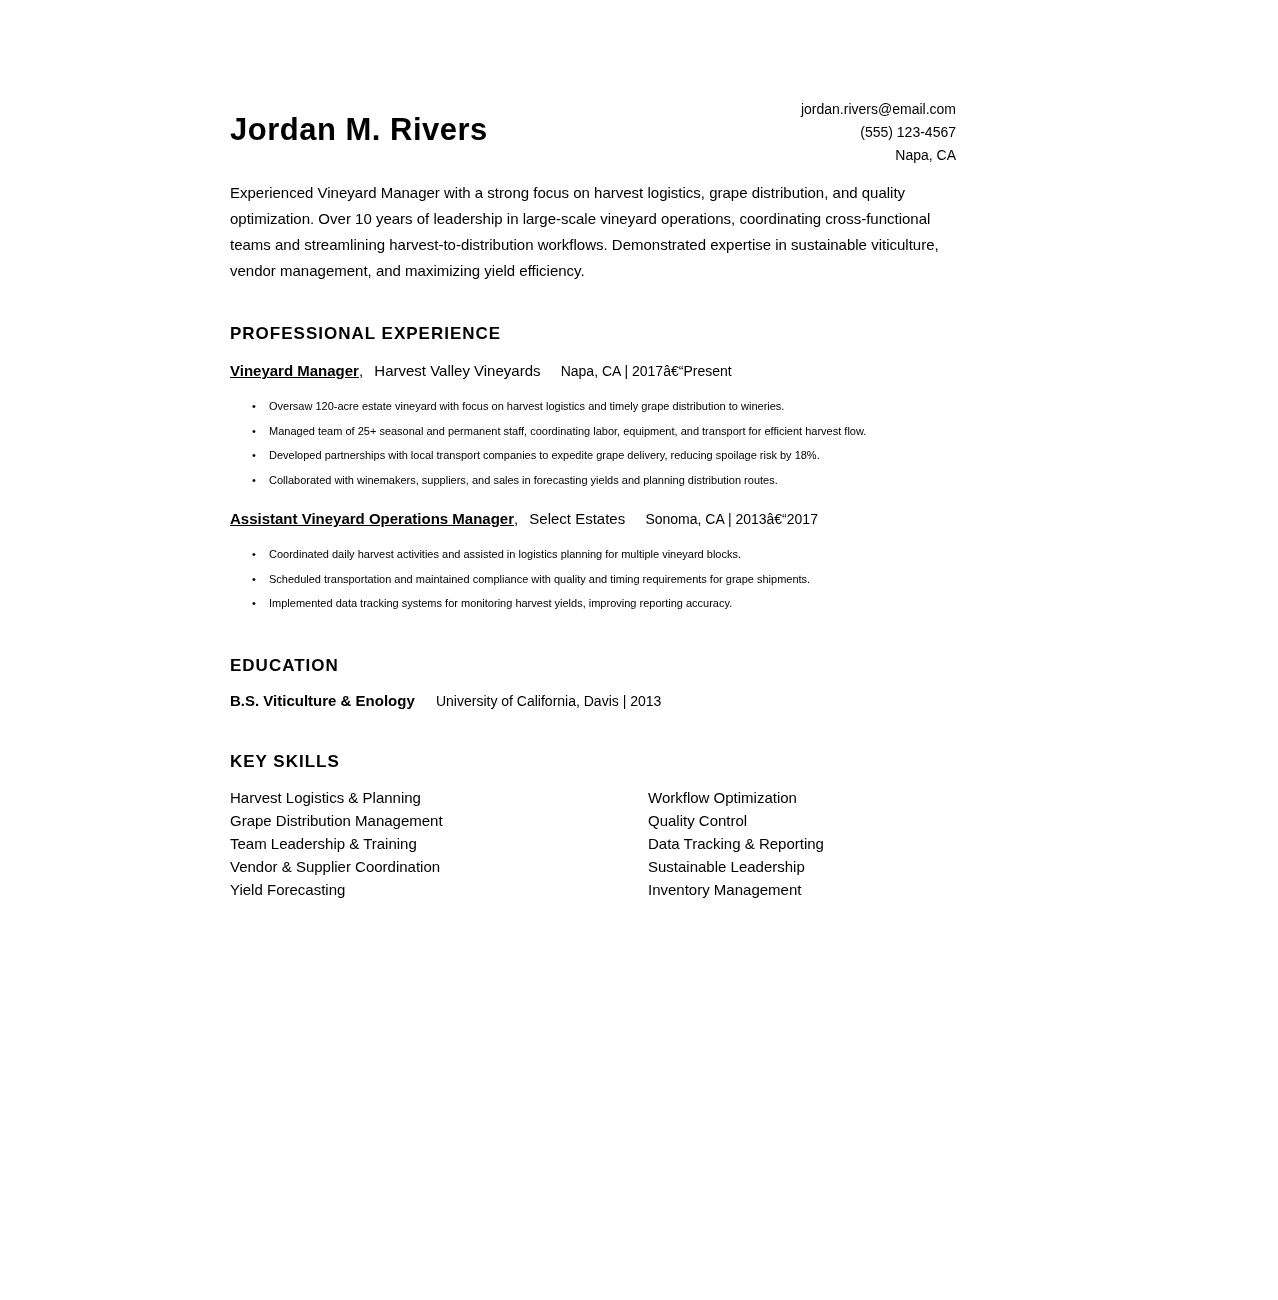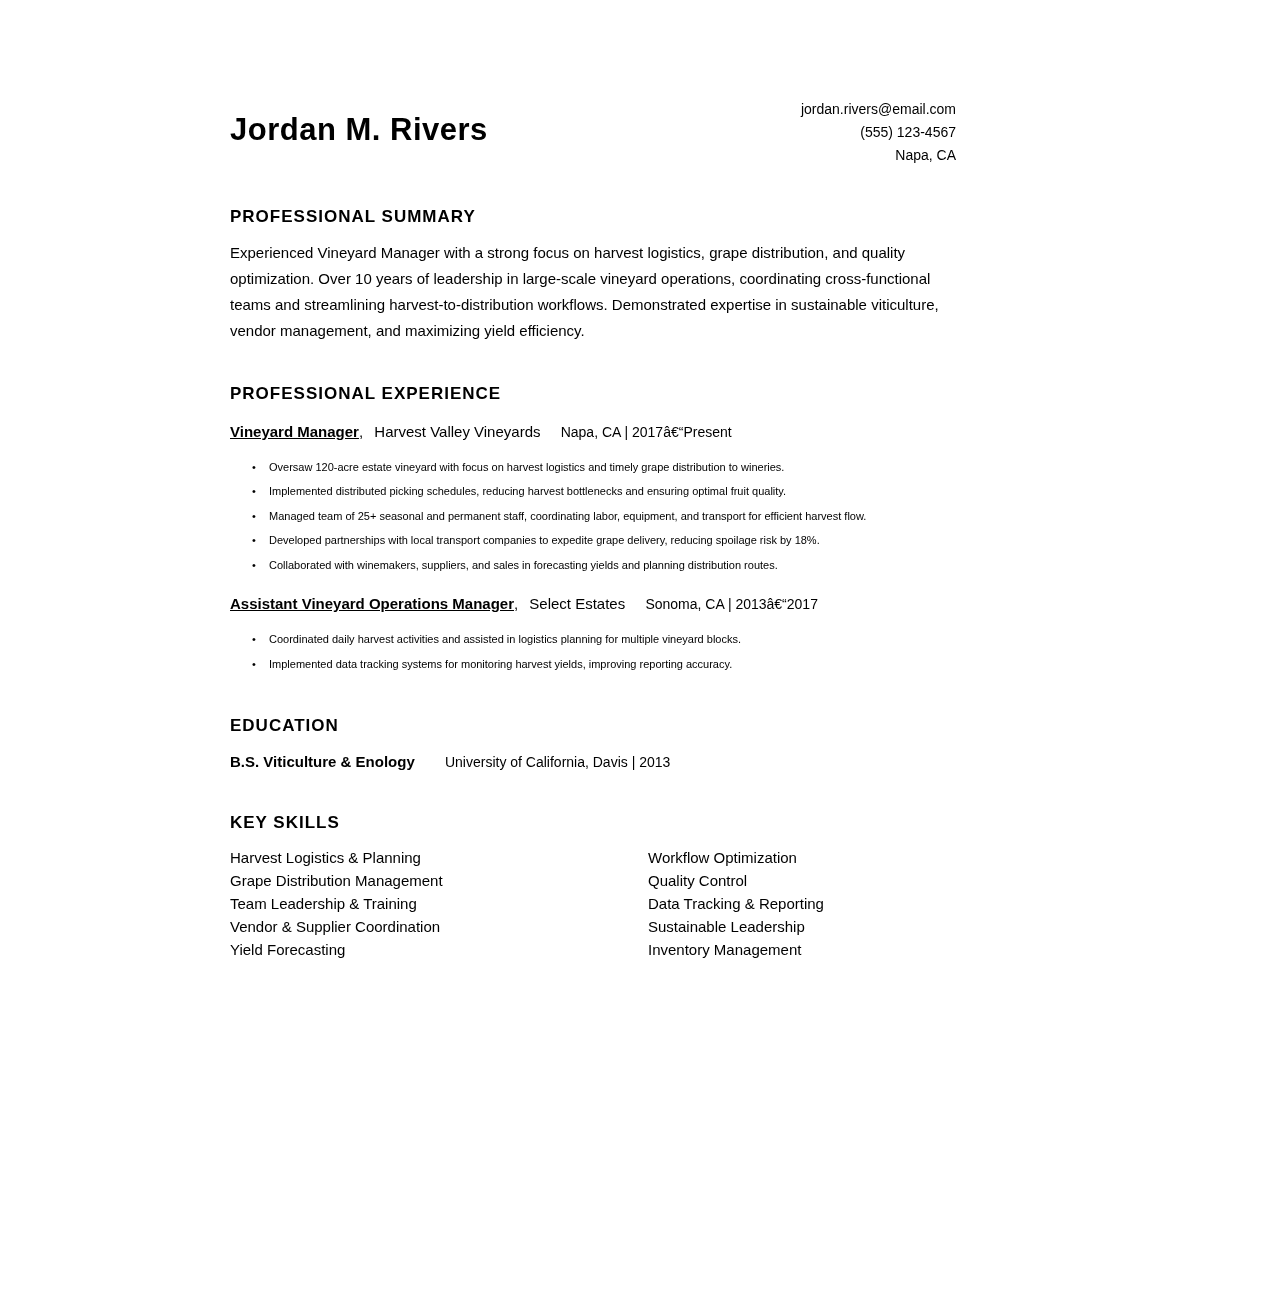--- a/index.html
+++ b/index.html
@@ -69,21 +69,21 @@
     position: absolute;
     left: 22px;
     top: 0;
   }
   .edu-line {
     margin-top: 14px;
     font-size: 15px;
     line-height: 22px;
   }
   .degree { font-weight: bold; }
-  .edu-meta { margin-left: 26px; font-size: 14px; }
+  .edu-meta { margin-left: 17px; font-size: 14px; }
   .skills-grid {
     display: flex;
     margin-top: 13px;
     font-size: 15px;
     line-height: 23px;
   }
   .skills-col-left { width: 418px; }
 </style>
 </head>
 <body>
@@ -93,47 +93,46 @@
   <header class="header">
     <h1 class="name">Jordan M. Rivers</h1>
     <div class="contact">
       <div class="contact-line">jordan.rivers@email.com</div>
       <div class="contact-line">(555) 123-4567</div>
       <div class="contact-line">Napa, CA</div>
     </div>
   </header>
 
   <section>
-    <h2 class="section-heading">PROFESSIONAL SUMMARY</h2>
     <p class="summary-text">Experienced Vineyard Manager with a strong focus on harvest logistics, grape distribution, and quality optimization. Over 10 years of leadership in large-scale vineyard operations, coordinating cross-functional teams and streamlining harvest-to-distribution workflows. Demonstrated expertise in sustainable viticulture, vendor management, and maximizing yield efficiency.</p>
   </section>
 
   <section>
     <h2 class="section-heading">PROFESSIONAL EXPERIENCE</h2>
 
     <div class="job-line">
       <span class="job-title">Vineyard Manager</span><span>,</span>
       <span class="job-company">Harvest Valley Vineyards</span>
       <span class="job-meta">Napa, CA | 2017â€“Present</span>
     </div>
     <ul class="bullets">
       <li>Oversaw 120-acre estate vineyard with focus on harvest logistics and timely grape distribution to wineries.</li>
-      <li>Implemented distributed picking schedules, reducing harvest bottlenecks and ensuring optimal fruit quality.</li>
       <li>Managed team of 25+ seasonal and permanent staff, coordinating labor, equipment, and transport for efficient harvest flow.</li>
       <li>Developed partnerships with local transport companies to expedite grape delivery, reducing spoilage risk by 18%.</li>
       <li>Collaborated with winemakers, suppliers, and sales in forecasting yields and planning distribution routes.</li>
     </ul>
 
     <div class="job-line">
       <span class="job-title">Assistant Vineyard Operations Manager</span><span>,</span>
       <span class="job-company">Select Estates</span>
       <span class="job-meta">Sonoma, CA | 2013â€“2017</span>
     </div>
     <ul class="bullets">
       <li>Coordinated daily harvest activities and assisted in logistics planning for multiple vineyard blocks.</li>
+      <li>Scheduled transportation and maintained compliance with quality and timing requirements for grape shipments.</li>
       <li>Implemented data tracking systems for monitoring harvest yields, improving reporting accuracy.</li>
     </ul>
   </section>
 
   <section>
     <h2 class="section-heading">EDUCATION</h2>
     <div class="edu-line">
       <span class="degree">B.S. Viticulture &amp; Enology</span>
       <span class="edu-meta">University of California, Davis | 2013</span>
     </div>

